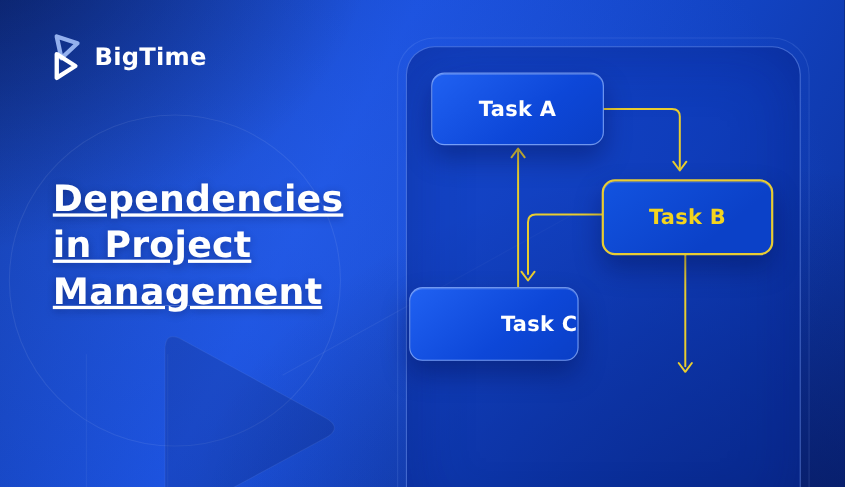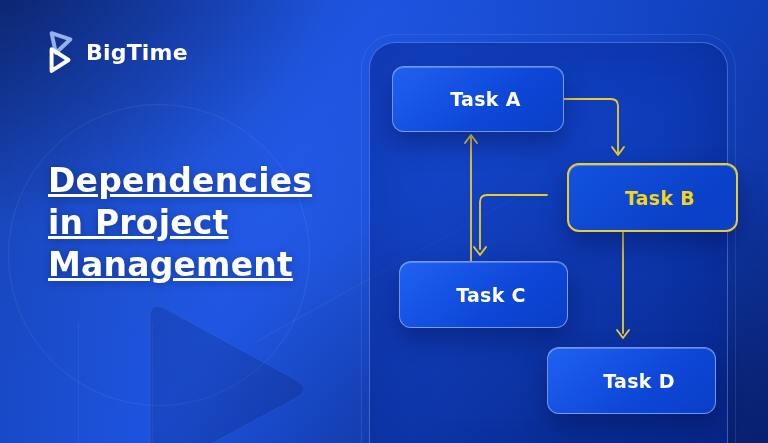--- a/index.html
+++ b/index.html
@@ -34,26 +34,26 @@
   .panel::before{content:"";position:absolute;inset:-9px;border-radius:34px;
     border:1px solid rgba(150,182,255,.15);}
   
   .edges{position:absolute;inset:0;pointer-events:none;}
   .edges path{fill:none;stroke:#E9CD2F;stroke-width:1.8;stroke-linecap:round;stroke-linejoin:round;}
   
   .node{position:absolute;display:flex;align-items:center;justify-content:center;
     border-radius:12px;color:#fff;font-weight:700;font-size:19px;letter-spacing:.3px;
     background:linear-gradient(140deg,#2061f2 0%,#0d47d8 60%,#0a3fc6 100%);
     border:1.5px solid rgba(176,204,255,.6);
-    box-shadow:0 12px 24px rgba(2,10,60,.35), inset 0 1px 0 rgba(255,255,255,.25);padding-left:15px;}
+    box-shadow:0 12px 24px rgba(2,10,60,.35), inset 0 1px 0 rgba(255,255,255,.25);}
   .node-a{left:392px;top:66px;width:155px;height:64px;}
   .node-b{left:547px;top:163px;width:152px;height:65px;
     background:linear-gradient(140deg,#1253e0 0%,#0b41c8 70%);
-    border:2px solid #E8CC33;color:#F4D41E;margin-left:20px;}
-  .node-c{left:399px;top:261px;width:152px;height:65px;}
+    border:2px solid #E8CC33;color:#F4D41E;}
+  .node-c{left:372px;top:261px;width:152px;height:65px;justify-content:flex-end;}
   .node-d{left:547px;top:347px;width:152px;height:65px;}
 </style>
 </head>
 <body>
 
 <div class="stage">
 
   <div class="deco-ring"></div>
   <div class="deco-vline v1"></div>
   <div class="deco-vline v2"></div>
@@ -97,17 +97,14 @@
 
   <div class="node node-a">
     <span>Task A</span>
   </div>
   <div class="node node-b">
     <span>Task B</span>
   </div>
   <div class="node node-c">
     <span>Task C</span>
   </div>
-  <div class="node node-d">
-    <span>Task D</span>
-  </div>
 
 </div>
 
 </body></html>

